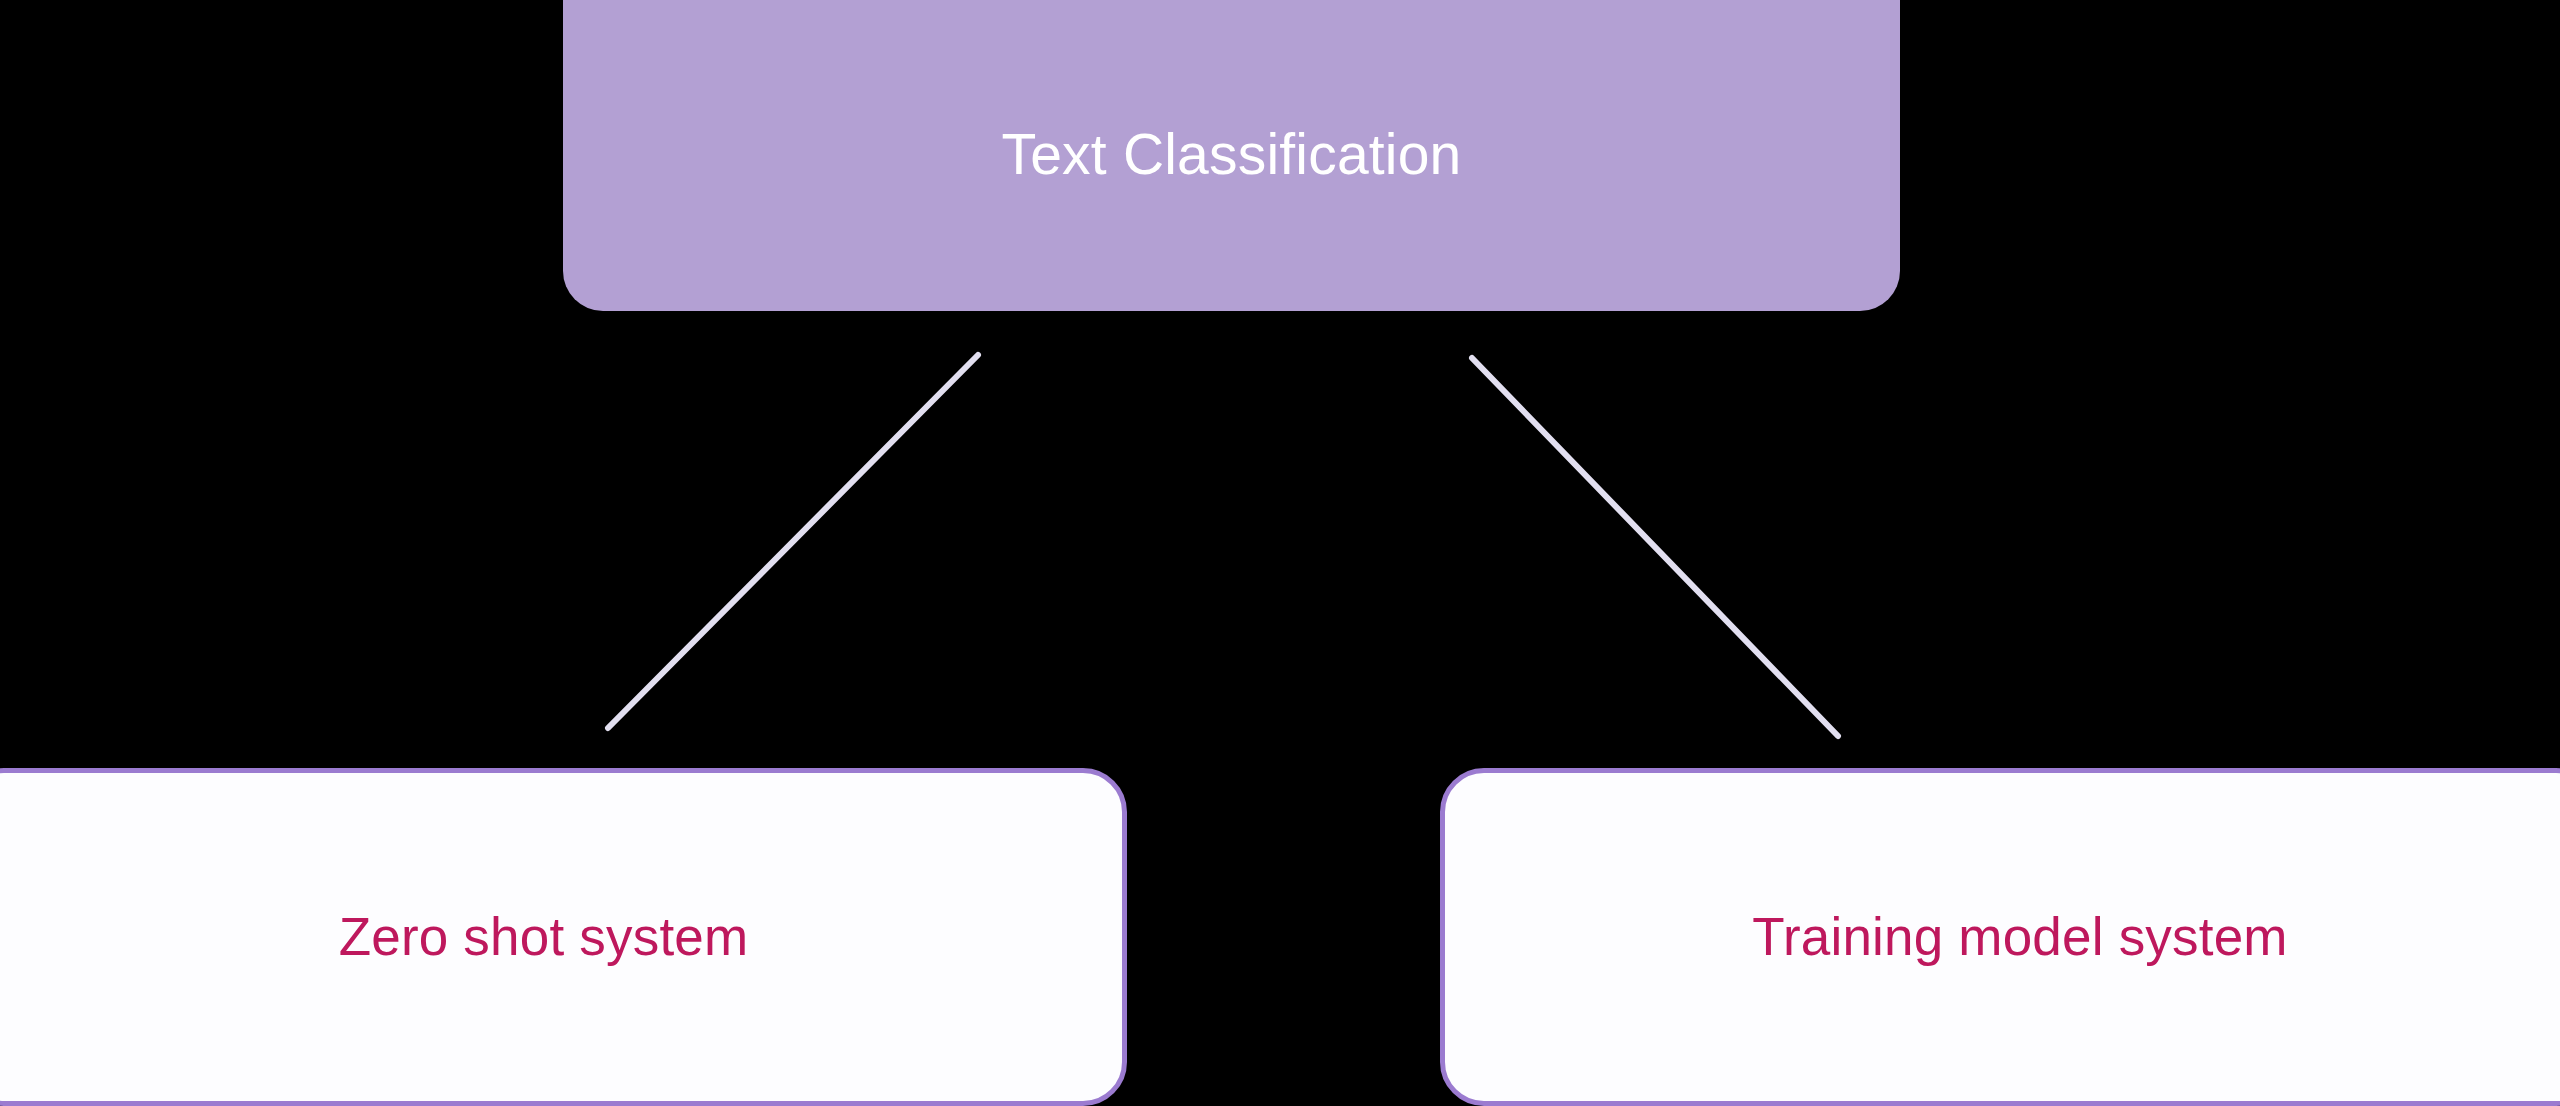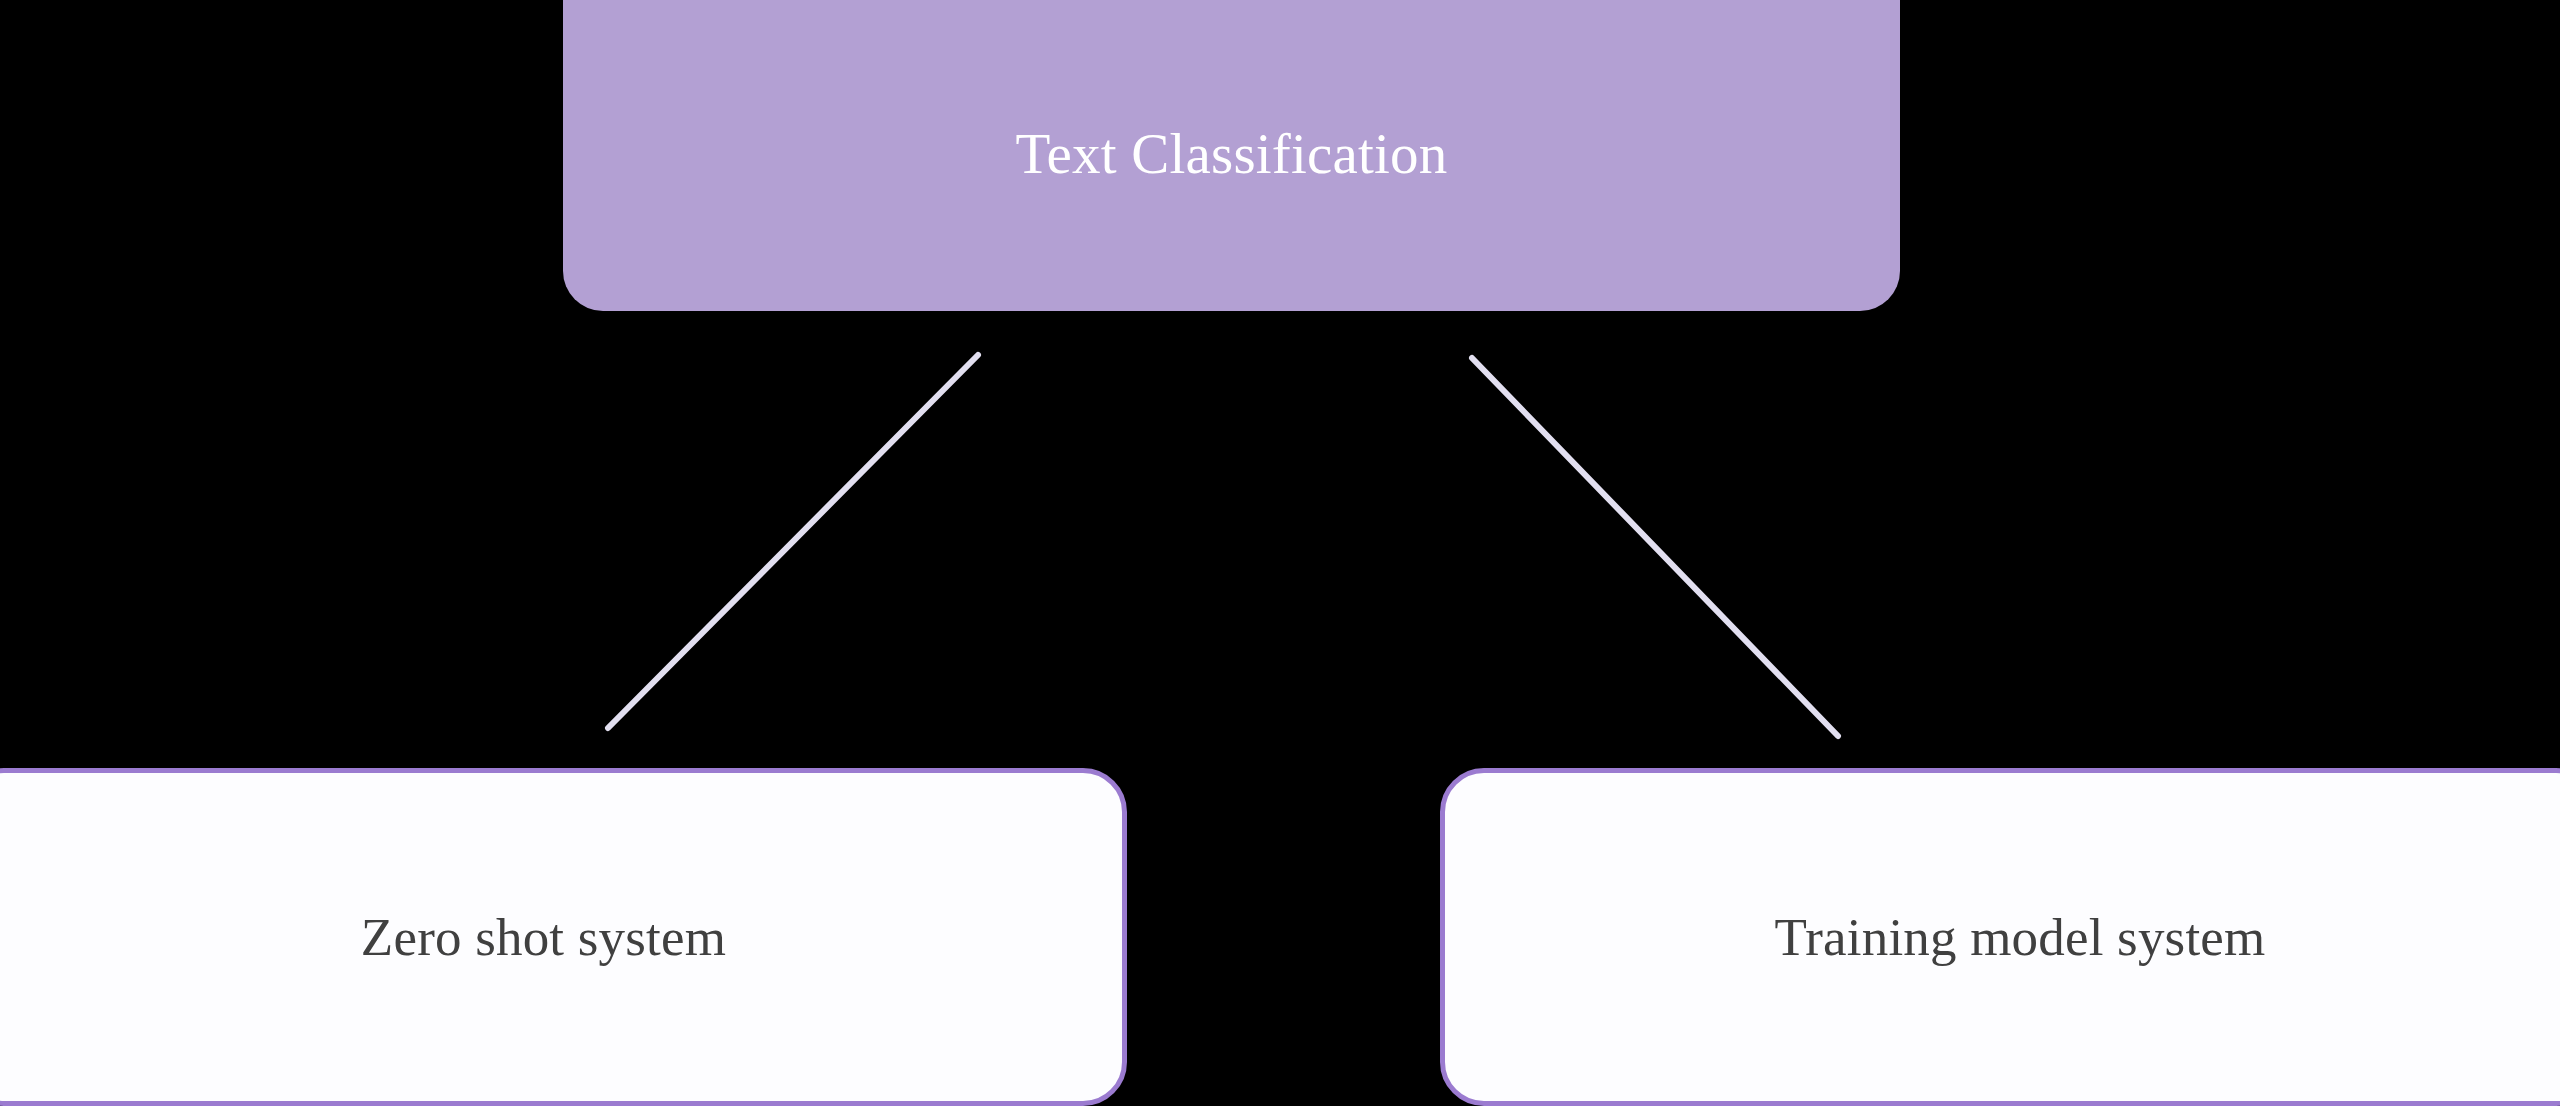--- a/index.html
+++ b/index.html
@@ -13,21 +13,20 @@
     height: 1106px;
     overflow: hidden;
     font-family: "Liberation Sans", sans-serif;
   }
 
   #diagram-canvas {
     position: relative;
     width: 2560px;
     height: 1106px;
     background: #000000;
-    font-family: Liberation Serif, serif;
   }
 
   
   #connectors {
     position: absolute;
     left: 0;
     top: 0;
     width: 2560px;
     height: 1106px;
     pointer-events: none;
@@ -67,21 +66,21 @@
     margin-top: 58px;
   }
 
   
   .node-leaf {
     background: #fdfdff;
     border: 5px solid #9b7bd0;
     border-radius: 44px;
   }
   .node-leaf .node-label {
-    color: #404040;
+    color: #be185d;
     font-size: 53px;
     font-weight: 400;
     line-height: 1.1;
   }
 
   #node-zero-shot {
     left: -40px;
     top: 768px;
     width: 1167px;
     height: 338px;

